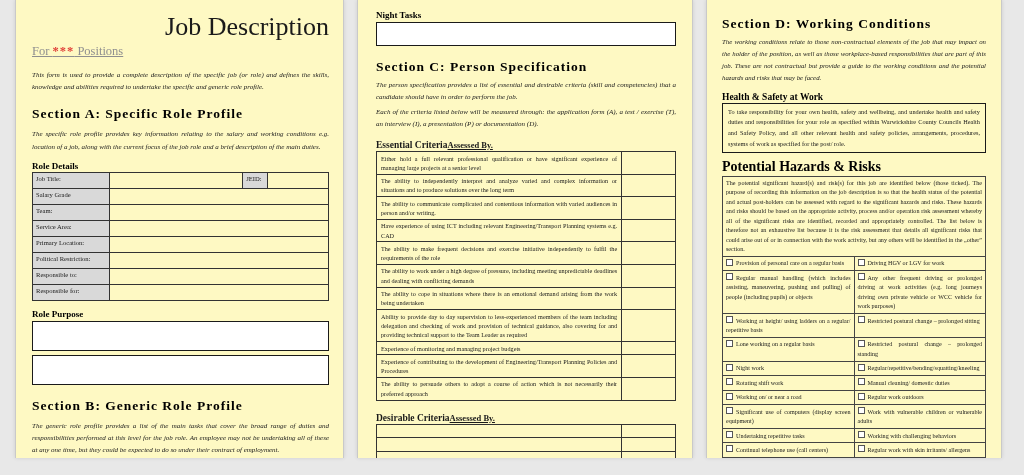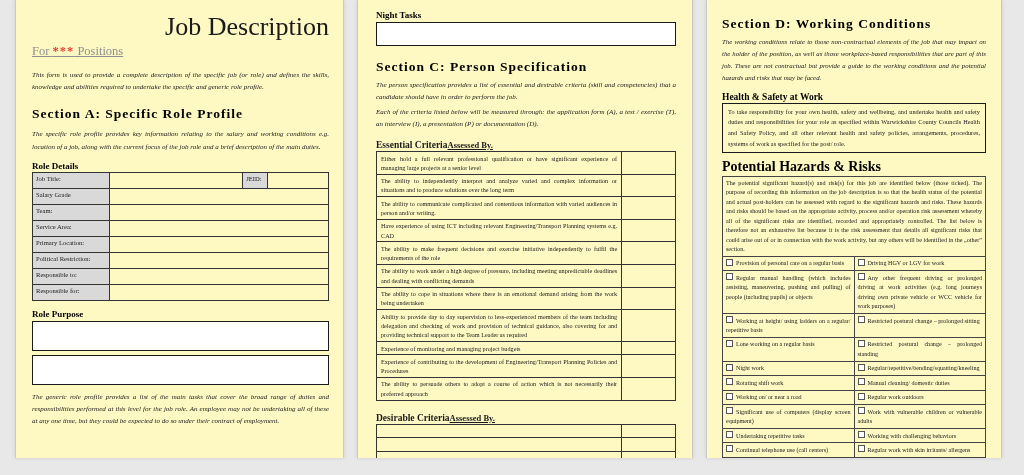--- a/index.html
+++ b/index.html
@@ -107,20 +107,21 @@
           <td colspan="3"></td>
         </tr>
       </tbody>
   </table>
 
   <h3 class="sub">Role Purpose</h3>
   <div class="input-box box-md"></div>
 
   <div class="input-box box-md"></div>
 
+  <h2 class="section">Section B: Generic Role Profile</h2>
   <p class="para">The generic role profile provides a list of the main tasks that cover the broad range of duties and responsibilities performed at this level for the job role. An employee may not be undertaking all of these at any one time, but they could be expected to do so under their contract of employment.</p>
 
 </div>
 
 <div class="page" id="page2">
   <h3 class="sub" style="margin-top:2px">Night Tasks</h3>
   <div class="input-box box-sm"></div>
 
   <h2 class="section">Section C: Person Specification</h2>
   <p class="para" style="margin:4px 0 2px">The person specification provides a list of essential and desirable criteria (skill and competencies) that a candidate should have in order to perform the job.</p>

